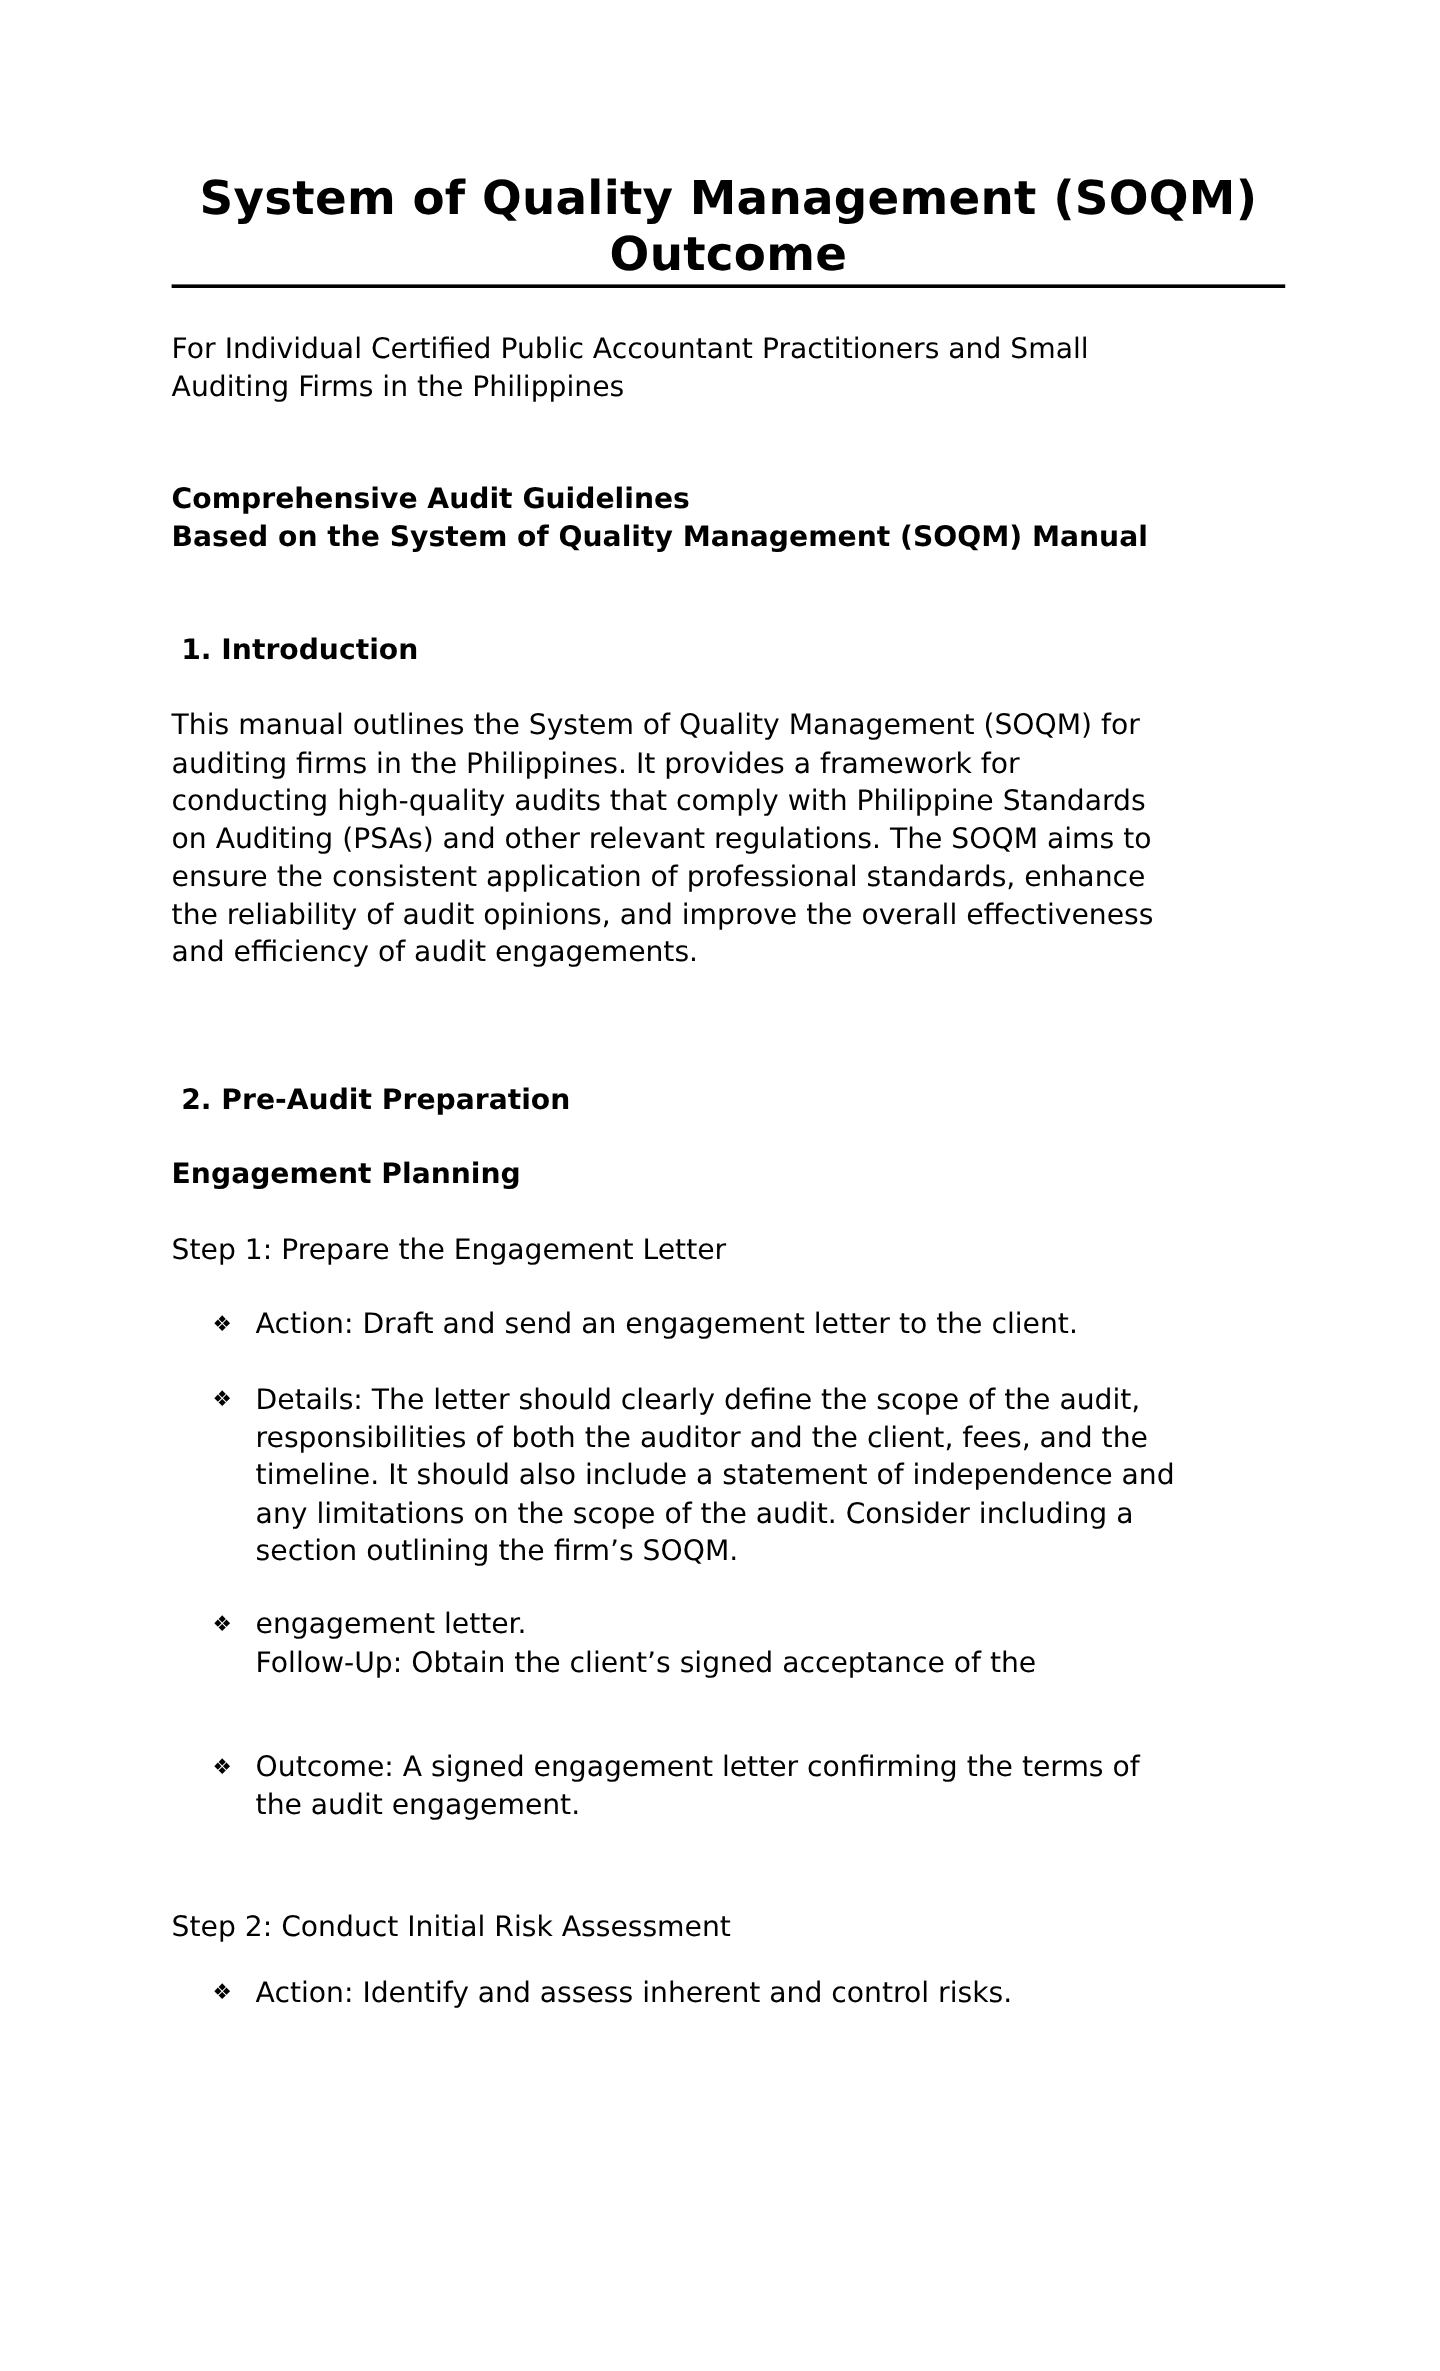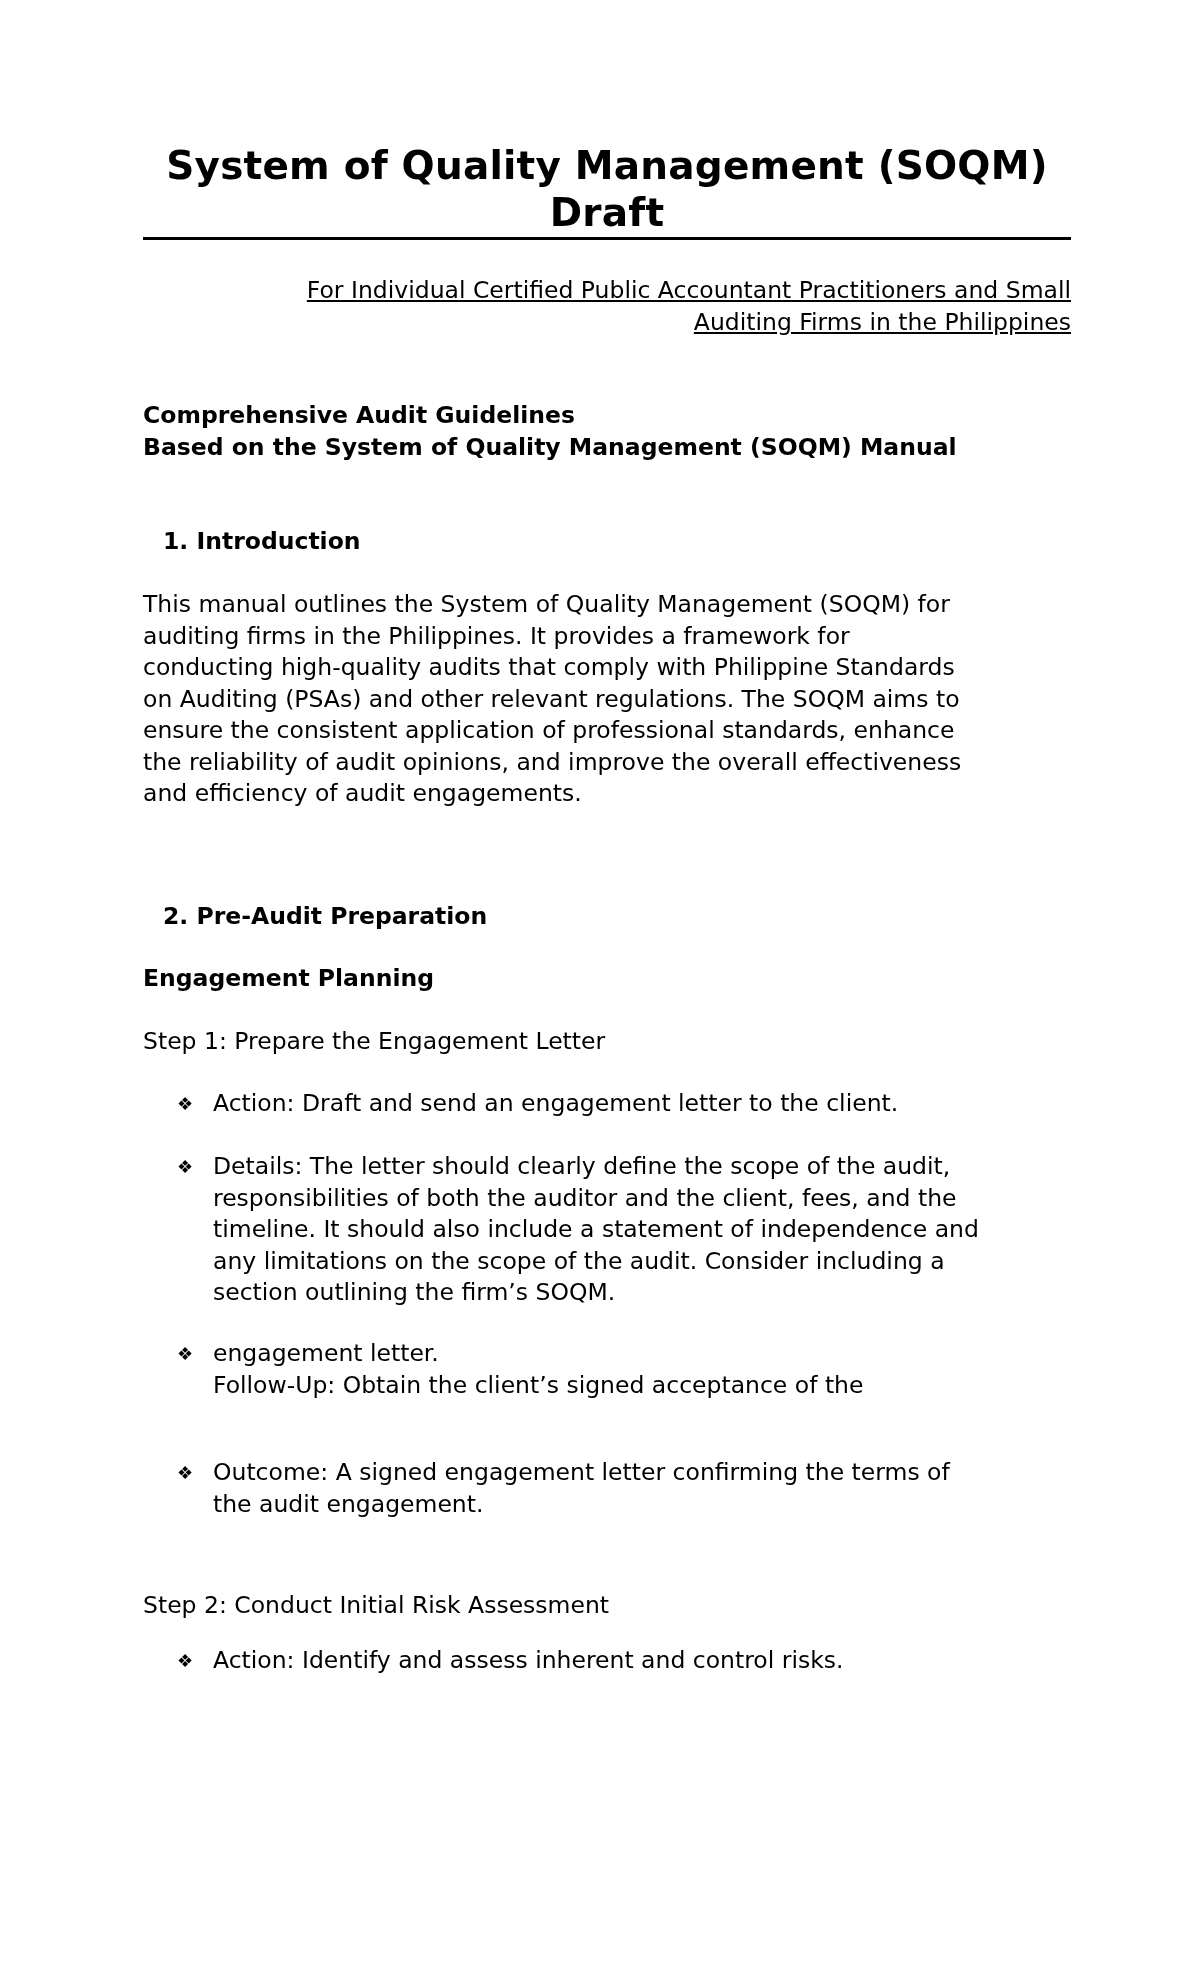--- a/index.html
+++ b/index.html
@@ -41,34 +41,33 @@
       top: 237px;
       width: 928px;
       height: 3px;
       background: #000;
     }
     .subtitle {
       position: absolute;
       left: 143px;
       top: 274px;
       width: 928px;
-      text-align: right;
+      text-align: left;
       font-size: 23.5px;
       line-height: 32px;
-      text-decoration: underline;
     }
     .block {
       position: absolute;
       left: 143px;
       width: 940px;
       font-size: 23.5px;
       line-height: 31.5px;
     }
     .bold { font-weight: bold; }
-    .h-section { font-weight: bold; padding-left: 8px; margin-left: 12px; }
+    .h-section { font-weight: bold; padding-left: 8px; }
     .bullet {
       position: absolute;
       left: 175px;
       width: 900px;
       font-size: 23.5px;
       line-height: 31.5px;
       padding-left: 38px;
       box-sizing: border-box;
     }
     .bullet-icon {
@@ -80,21 +79,21 @@
     }
     .line { display: block; white-space: nowrap; }
   </style>
 </head>
 <body>
 
 <div class="page">
 
   <div class="title-block">
     <div class="title">System of Quality Management (SOQM)</div>
-    <div class="title">Draft</div>
+    <div class="title">Outcome</div>
   </div>
   <div class="title-rule"></div>
 
   <div class="subtitle">
     <span class="line">For Individual Certified Public Accountant Practitioners and Small</span>
     <span class="line">Auditing Firms in the Philippines</span>
   </div>
 
   <div class="block bold" style="top:400px;">
     <span class="line">Comprehensive Audit Guidelines</span>

